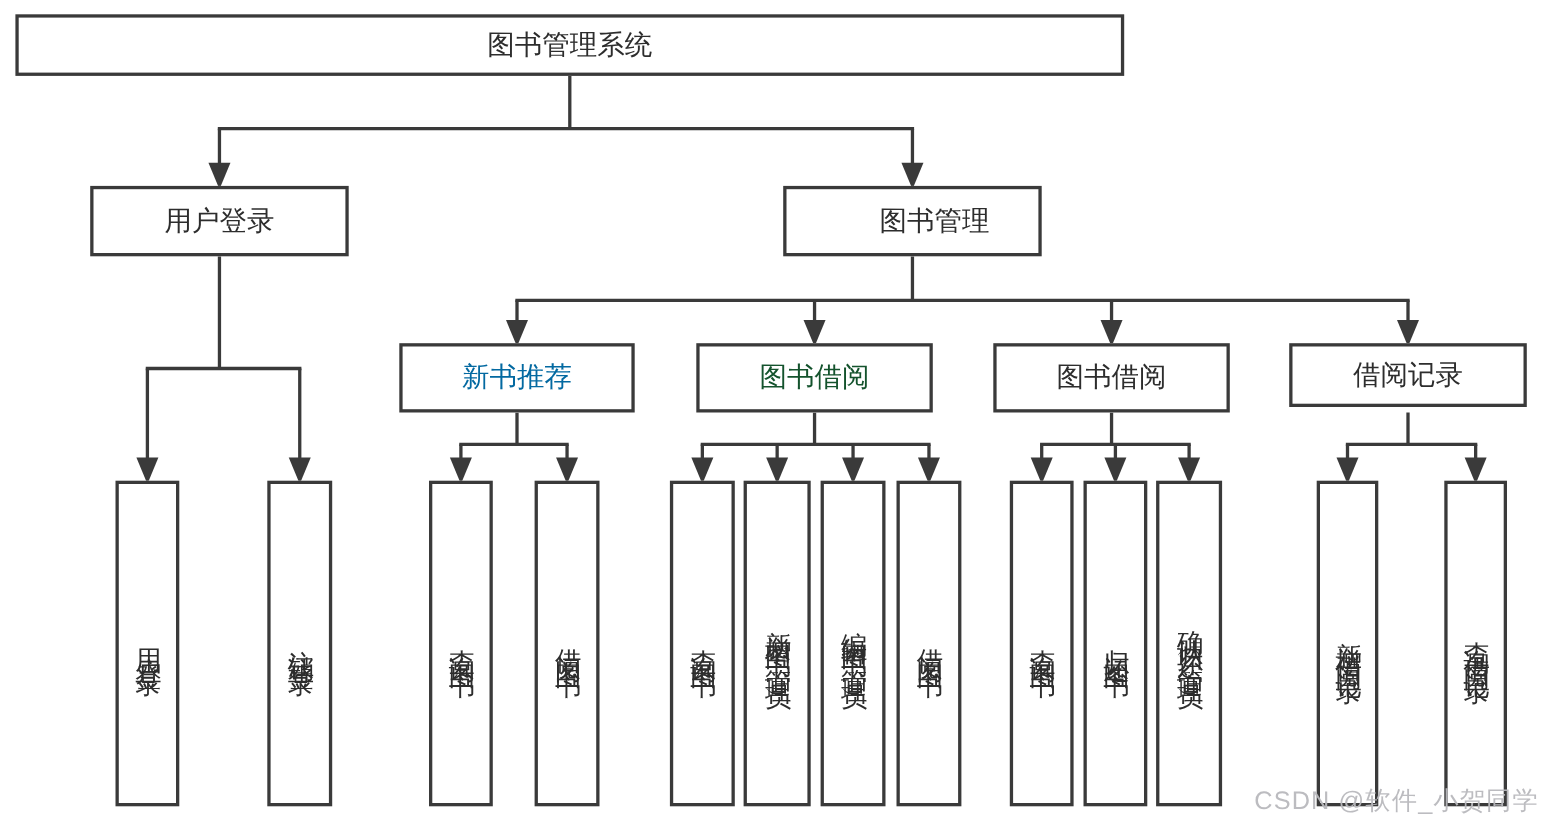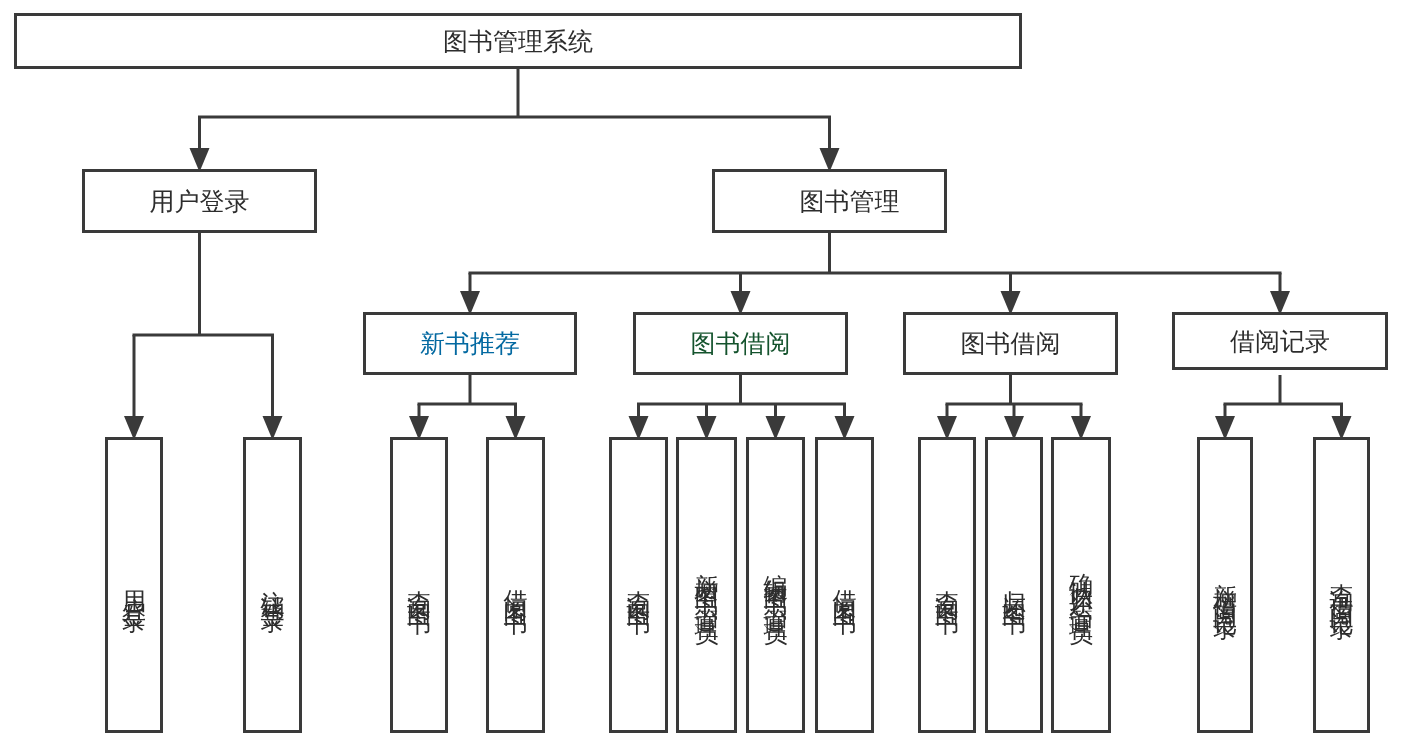--- a/index.html
+++ b/index.html
@@ -169,13 +169,14 @@
       <div class="node vertical" style="left: 1051px; top: 437px; width: 60px; height: 296px; border-color: rgb(58, 58, 58); background: rgb(255, 255, 255); color: rgb(45, 45, 45);">
         <span class="node-label">确认归还（管理员）</span>
       </div>
       <div class="node vertical" style="left: 1197px; top: 437px; width: 56px; height: 296px; border-color: rgb(58, 58, 58); background: rgb(255, 255, 255); color: rgb(45, 45, 45);">
         <span class="node-label">新增借阅记录</span>
       </div>
       <div class="node vertical" style="left: 1313px; top: 437px; width: 57px; height: 296px; border-color: rgb(58, 58, 58); background: rgb(255, 255, 255); color: rgb(45, 45, 45);">
         <span class="node-label">查询借阅记录</span>
       </div>
     </div>
+  <div class="watermark" style="color: rgb(185, 185, 189);">CSDN @软件_小贺同学</div>
 </div>
 
 </body></html>

